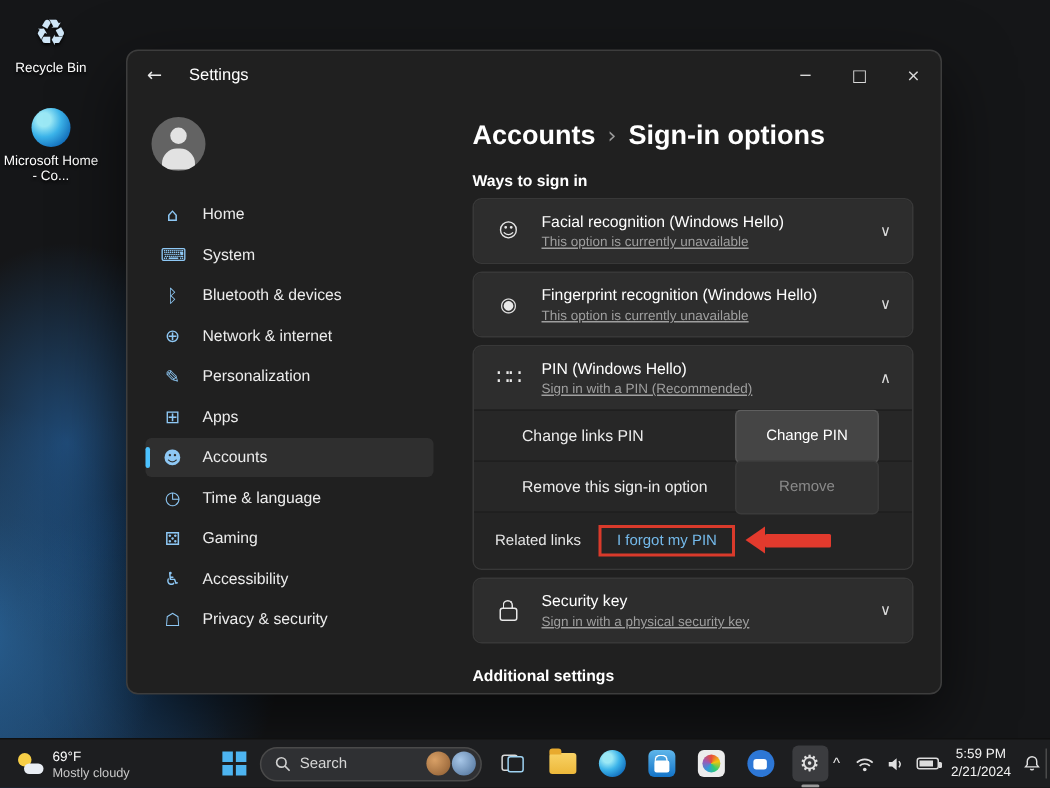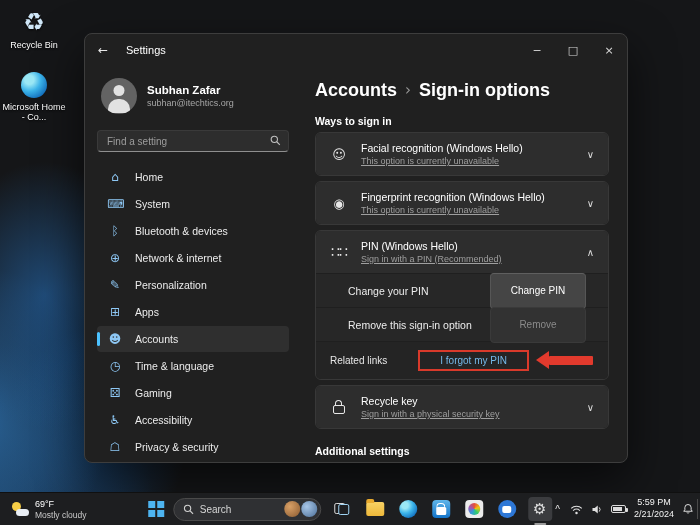--- a/index.html
+++ b/index.html
@@ -92,21 +92,21 @@
     display:flex; align-items:center; padding:0 22px 0 32px; }
   .pin-row .r-label { font-size:10.5px; color:#ececec; }
   .btn { margin-left:auto; min-width:96px; height:36px; background:#454545; border:1px solid #565656;
     border-top-color:#5f5f5f; border-radius:4px; color:#fff; font-size:10px;
     display:flex; align-items:center; justify-content:center; cursor:pointer; padding:0 8px; }
   .btn.disabled { background:#323232; border-color:#3a3a3a; color:#8a8a8a; cursor:default; }
 
   .related-row { background:#242424; border-top:1px solid #1f1f1f; height:38px;
     display:flex; align-items:center; padding:0 14px; }
   .rel-label { font-size:10px; color:#e6e6e6; }
-  .anno-rect { margin-left:31px; border:2px solid #d93a2b; padding:3px 20px; display:inline-flex; }
+  .anno-rect { margin-left:12px; border:2px solid #d93a2b; padding:3px 10px; display:inline-flex; }
   .forgot-link { font-size:10px; color:#74b9ea; cursor:pointer; }
   .anno-arrow { width:44px; height:9px; background:#e23a2d; margin-left:20px; position:relative; border-radius:1px; }
   .anno-arrow::before { content:''; position:absolute; left:-13px; top:-5px; width:0; height:0;
     border-top:9.5px solid transparent; border-bottom:9.5px solid transparent; border-right:13px solid #e23a2d; }
 
   .addl-title { font-size:10.5px; font-weight:700; color:#fff; margin-top:16px; }
 
   
   .taskbar { position:absolute; left:0; right:0; bottom:0; height:33px; background:#1d1e20;
     border-top:1px solid #101010; }
@@ -186,33 +186,22 @@
       <span class="cap glyph">□</span>
       <span class="cap close glyph">×</span>
     </div>
   </div>
 
   <div class="win-body">
 
     <div class="sidebar">
       <div class="profile">
         <span class="avatar"></span>
-        <span>
-          <div class="prof-name">Subhan Zafar</div>
-          <div class="prof-email">subhan@itechtics.org</div>
-        </span>
-      </div>
-
-      <div class="searchbox">
-        <input type="text" placeholder="Find a setting" style="">
-        <svg width="11" height="11" viewBox="0 0 14 14">
-            <circle cx="5.5" cy="5.5" r="4" fill="none" stroke="#bdbdbd" stroke-width="1.4"></circle>
-            <line x1="8.6" y1="8.6" x2="12.5" y2="12.5" stroke="#bdbdbd" stroke-width="1.4"></line>
-          </svg>
-      </div>
+      </div>
+
 
       <div class="nav">
         <div class="nav-item">
             <span class="n-ico glyph">⌂</span>
             <span>Home</span>
           </div>
         <div class="nav-item">
             <span class="n-ico glyph">⌨</span>
             <span>System</span>
           </div>
@@ -289,21 +278,21 @@
       <div class="card-group">
         <div class="card-head">
           <span class="c-ico pin glyph">∷∷</span>
           <span>
             <div class="c-title">PIN (Windows Hello)</div>
             <div class="c-sub">Sign in with a PIN (Recommended)</div>
           </span>
           <span class="c-chev glyph">∧</span>
         </div>
         <div class="pin-row">
-          <span class="r-label">Change your PIN</span>
+          <span class="r-label">Change links PIN</span>
           <span class="btn">Change PIN</span>
         </div>
         <div class="pin-row">
           <span class="r-label">Remove this sign-in option</span>
           <span class="btn disabled">Remove</span>
         </div>
         <div class="related-row">
           <span class="rel-label">Related links</span>
           <span class="anno-rect">
             <span class="forgot-link">I forgot my PIN</span>
@@ -311,21 +300,21 @@
           <span class="anno-arrow"></span>
         </div>
       </div>
 
       <div class="card">
         <div class="card-head">
           <span class="lockwrap">
               <span class="lock"></span>
             </span>
           <span>
-            <div class="c-title">Recycle key</div>
+            <div class="c-title">Security key</div>
             <div class="c-sub">Sign in with a physical security key</div>
           </span>
           <span class="c-chev glyph">∨</span>
         </div>
       </div>
 
       <div class="addl-title">Additional settings</div>
     </div>
   </div>
 </div>

